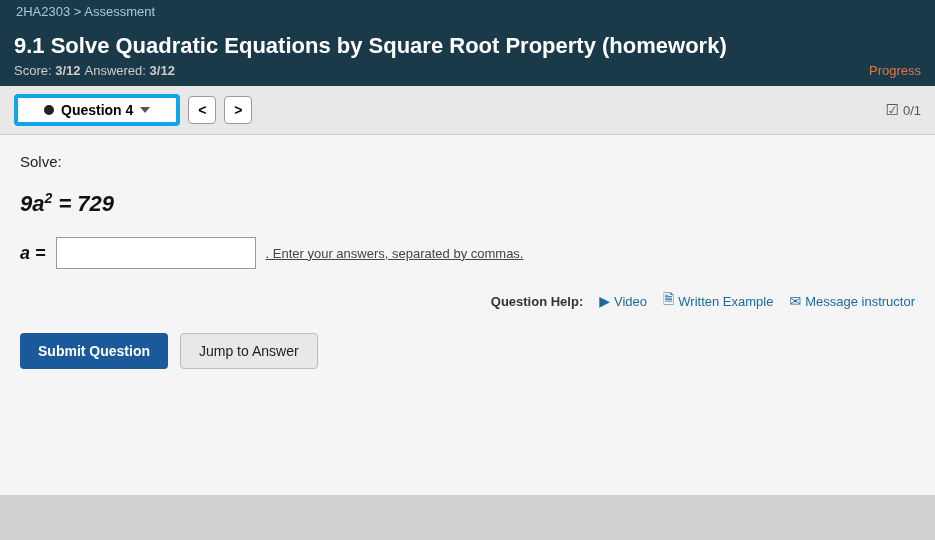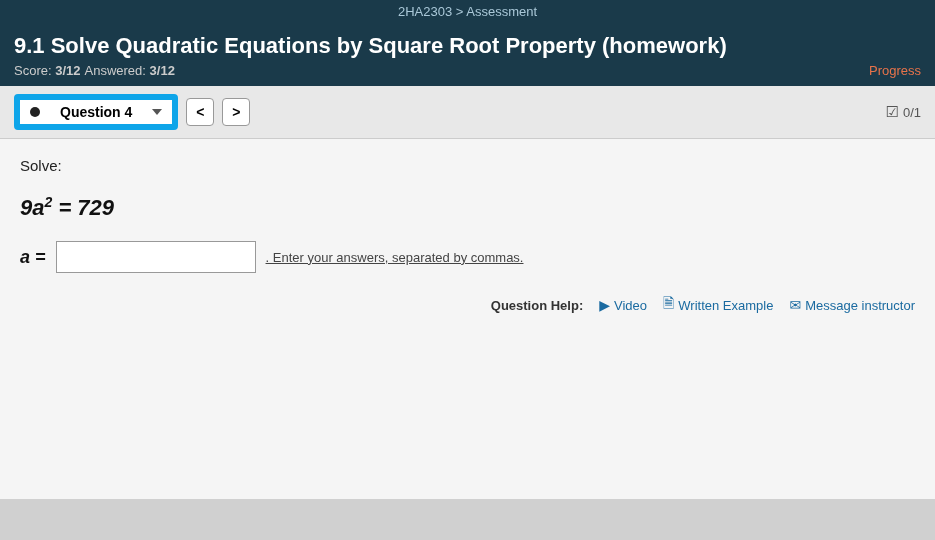--- a/index.html
+++ b/index.html
@@ -12,21 +12,20 @@
       overflow: hidden;
     }
 
     .top-bar {
       background: #1a3a4a;
       color: #fff;
       font-size: 13px;
       padding: 4px 12px;
       display: flex;
       align-items: center;
-      justify-content: center;
     }
 
     .top-bar span {
       color: #aac8d8;
       margin: 0 4px;
     }
 
     .header {
       background: #1a3a4a;
       color: #fff;
@@ -65,27 +64,27 @@
       padding: 8px 14px;
       display: flex;
       align-items: center;
       gap: 8px;
     }
 
     .question-selector {
       display: flex;
       align-items: center;
       background: #fff;
-      border: 6px solid #0ea5e9;
+      border: 4px solid #0ea5e9;
       border-radius: 4px;
-      padding: 4px 10px;
-      font-size: 14px;
-      font-weight: bold;
-      cursor: pointer;
-      gap: 20px;
+      padding: 4px 26px;
+      font-size: 14px;
+      font-weight: bold;
+      cursor: pointer;
+      gap: 7px;
     }
 
     .dot {
       width: 10px;
       height: 10px;
       background: #222;
       border-radius: 50%;
       display: inline-block;
     }
 
@@ -296,14 +295,18 @@
     <a class="help-item" href="#">
       <span class="help-icon">🗎</span>
       <span>Written Example</span>
     </a>
     <a class="help-item" href="#">
       <span class="help-icon">✉</span>
       <span>Message instructor</span>
     </a>
   </div>
 
+  <div class="buttons-row">
+    <button class="btn-submit">Submit Question</button>
+    <button class="btn-jump">Jump to Answer</button>
+  </div>
 
 </div>
 
 </body></html>

